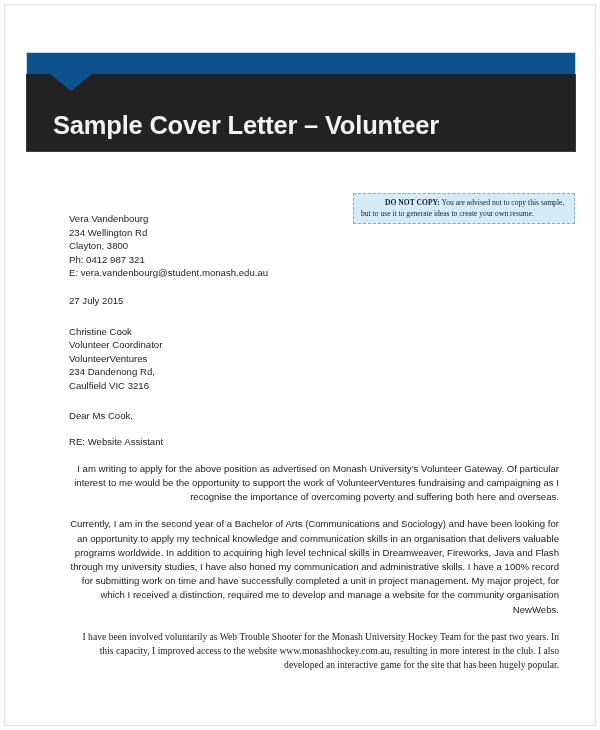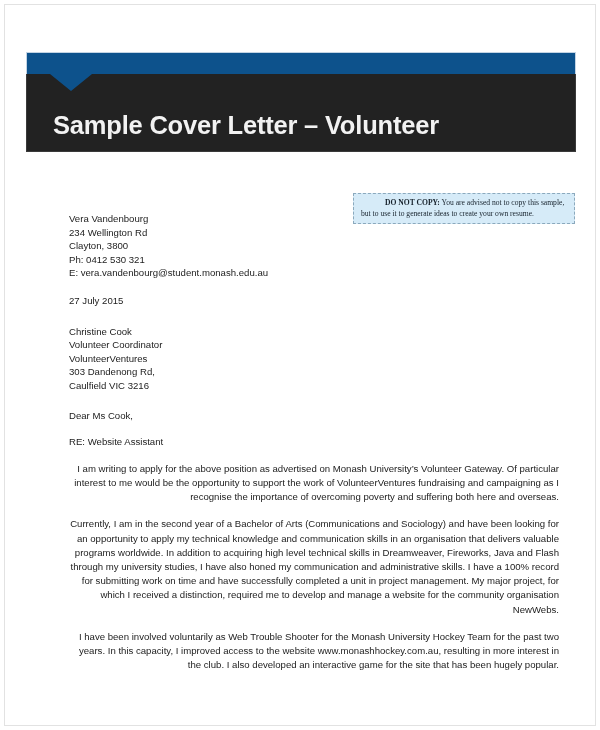--- a/index.html
+++ b/index.html
@@ -109,20 +109,21 @@
     display: block;
     white-space: nowrap;
   }
   .para {
     margin: 0 0 13px 0;
     text-align: right;
     line-height: 1.48;
   }
   .para.last {
     margin-bottom: 16px;
+    font-family: Liberation Serif, serif;
   }
   .subject {
     font-weight: normal;
     margin: 0 0 13px 0;
   }
   .salutation {
     margin: 16px 0 13px 0;
   }
   .spacer-date {
     margin-bottom: 17px;
@@ -144,33 +145,33 @@
   <div class="donotcopy">
     <span class="dnc-label">DO NOT COPY:</span><span> You are advised not to copy this sample, but to use it to generate ideas to create your own resume.</span>
   </div>
 
   <div class="letter">
 
     <div class="block">
       <span class="line">Vera Vandenbourg</span>
       <span class="line">234 Wellington Rd</span>
       <span class="line">Clayton, 3800</span>
-      <span class="line">Ph: 0412 530 321</span>
+      <span class="line">Ph: 0412 987 321</span>
       <span class="line">E: vera.vandenbourg@student.monash.edu.au</span>
     </div>
 
     <div class="block spacer-date">
       <span class="line">27 July 2015</span>
     </div>
 
     <div class="block">
       <span class="line">Christine Cook</span>
       <span class="line">Volunteer Coordinator</span>
       <span class="line">VolunteerVentures</span>
-      <span class="line">303 Dandenong Rd,</span>
+      <span class="line">234 Dandenong Rd,</span>
       <span class="line">Caulfield VIC 3216</span>
     </div>
 
     <div class="salutation">Dear Ms Cook,</div>
 
     <div class="subject">RE: Website Assistant</div>
 
     <p class="para">I am writing to apply for the above position as advertised on Monash University’s Volunteer Gateway.  Of particular interest to me would be the opportunity to support the work of VolunteerVentures fundraising and campaigning as I recognise the importance of overcoming poverty and suffering both here and overseas.</p>
     <p class="para">Currently, I am in the second year of a Bachelor of Arts (Communications and Sociology) and have been looking for an opportunity to apply my technical knowledge and communication skills in an organisation that delivers valuable programs worldwide.  In addition to acquiring high level technical skills in Dreamweaver, Fireworks, Java and Flash through my university studies, I have also honed my communication and administrative skills. I have a 100% record for submitting work on time and have successfully completed a unit in project management. My major project, for which I received a distinction, required me to develop and manage a website for the community organisation NewWebs.</p>
     <p class="para last">I have been involved voluntarily as Web Trouble Shooter for the Monash University Hockey Team for the past two years. In this capacity, I improved access to the website www.monashhockey.com.au, resulting in more interest in the club. I also developed an interactive game for the site that has been hugely popular.</p>

